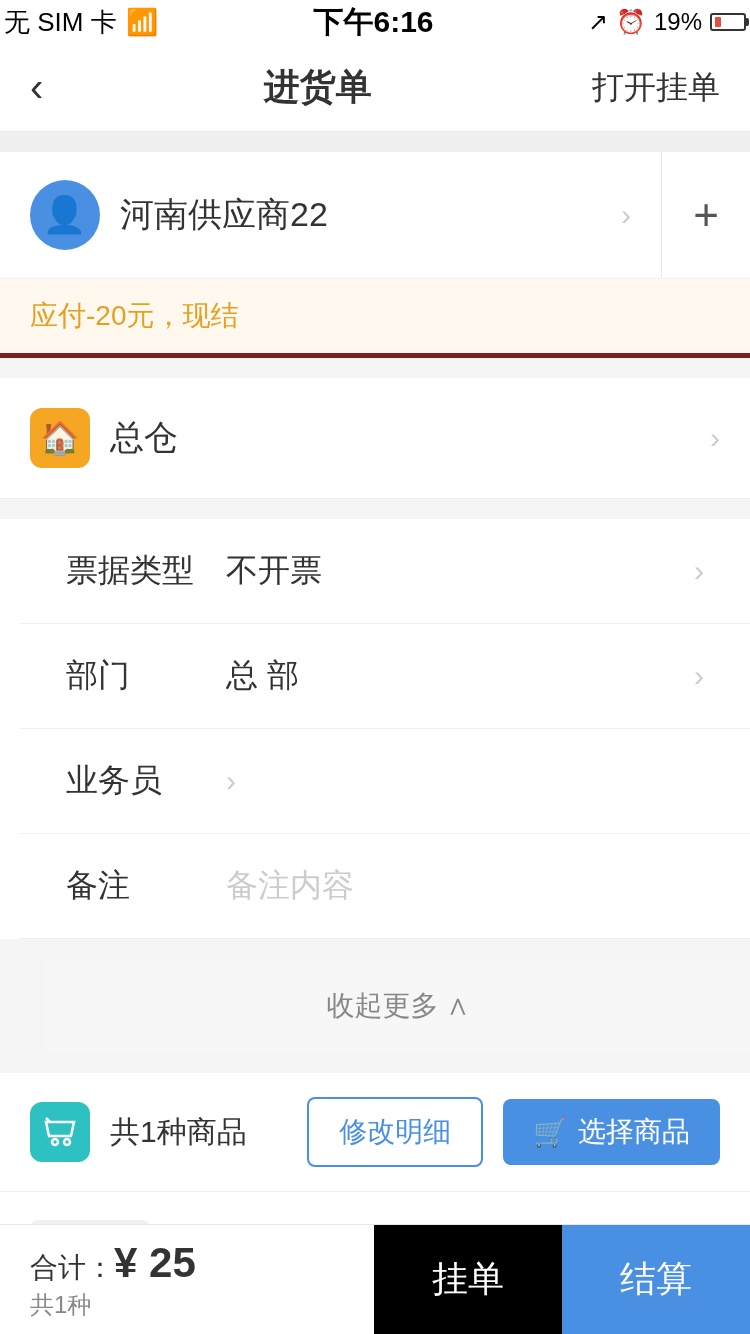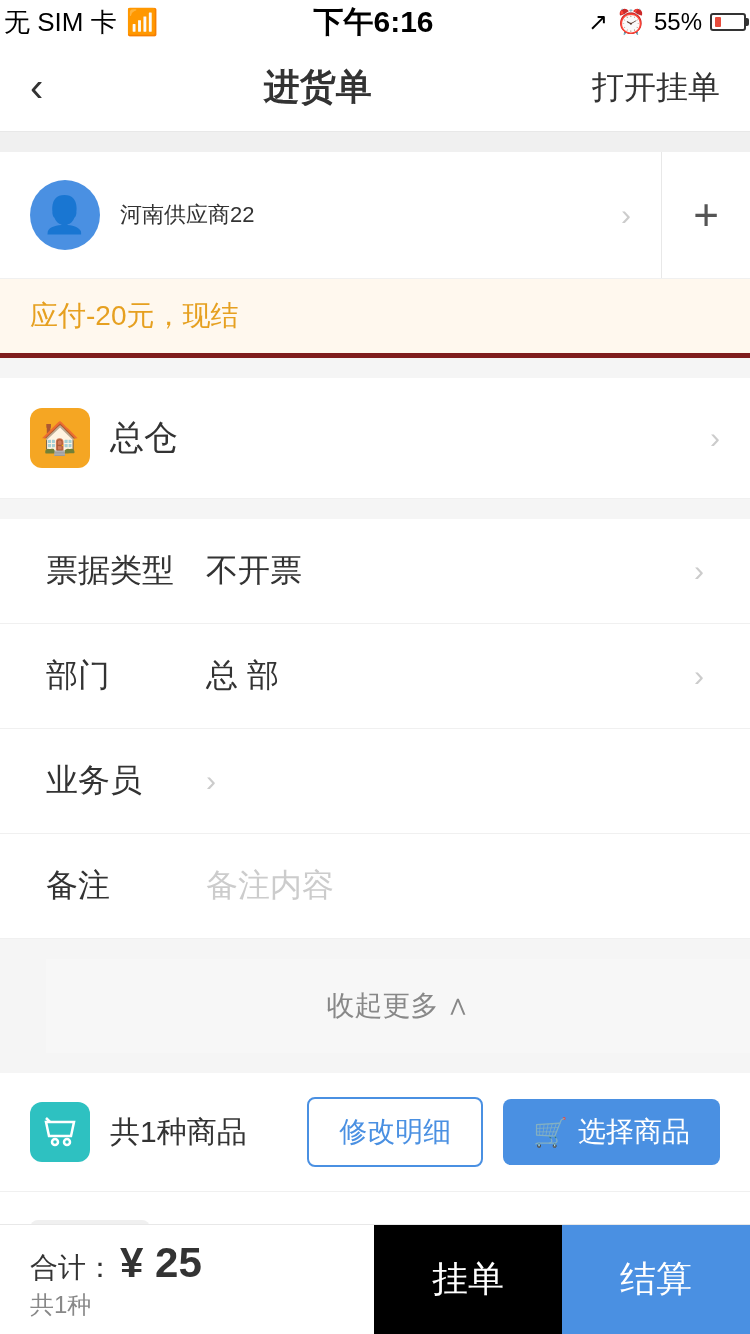--- a/index.html
+++ b/index.html
@@ -73,21 +73,21 @@
       gap: 20px;
       border-right: 1px solid #e8e8e8;
     }
     .supplier-avatar {
       width: 70px; height: 70px;
       border-radius: 50%;
       background: #4A90E2;
       display: flex; align-items: center; justify-content: center;
       color: #fff; font-size: 36px; flex-shrink: 0;
     }
-    .supplier-name { font-size: 22px; color: #333; flex: 1; }
+    .supplier-name { font-size: 34px; color: #333; flex: 1; }
     .chevron { color: #ccc; font-size: 30px; }
     .supplier-add {
       width: 88px;
       display: flex; align-items: center; justify-content: center;
       font-size: 44px; color: #555;
     }
 
     
     .alert-banner {
       background: #FFF8EE;
@@ -123,20 +123,21 @@
     
     .form-section {
       background: #fff;
       margin-top: 20px;
     }
     .form-row {
       display: flex;
       align-items: center;
       padding: 30px 46px;
       border-bottom: 1px solid #f0f0f0;
+      margin-left: 20px;
     }
     .form-key {
       font-size: 32px;
       color: #333;
       width: 160px;
       flex-shrink: 0;
     }
     .form-value {
       font-size: 32px;
       color: #333;
@@ -267,21 +268,21 @@
 
 <div class="status-bar">
   <div class="status-left">
     <span>无 SIM 卡</span>
     <span>📶</span>
   </div>
   <div class="status-center">下午6:16</div>
   <div class="status-right">
     <span>↗</span>
     <span>⏰</span>
-    <span>55%</span>
+    <span>19%</span>
     <div class="battery-bar">
       <div class="battery-fill"></div>
       <div class="battery-tip"></div>
     </div>
   </div>
 </div>
 
 <div class="nav-bar">
   <span class="nav-back">‹</span>
   <span class="nav-title">进货单</span>
@@ -374,21 +375,21 @@
         <span> = </span>
         <span class="highlight">¥25</span>
       </div>
     </div>
     <span class="product-more">···</span>
   </div>
 </div>
 
 <div class="bottom-bar">
   <div class="bottom-total">
-    <div style="display:flex;align-items:baseline;gap:6px;">
+    <div style="display:flex;align-items:baseline;">
       <span style="font-size:28px;color:#333;">合计：</span>
       <span class="total-amount">¥ 25</span>
     </div>
     <span class="total-count">共1种</span>
   </div>
   <div class="bottom-hang">挂单</div>
   <div class="bottom-checkout">结算</div>
 </div>
 
 </body></html>

